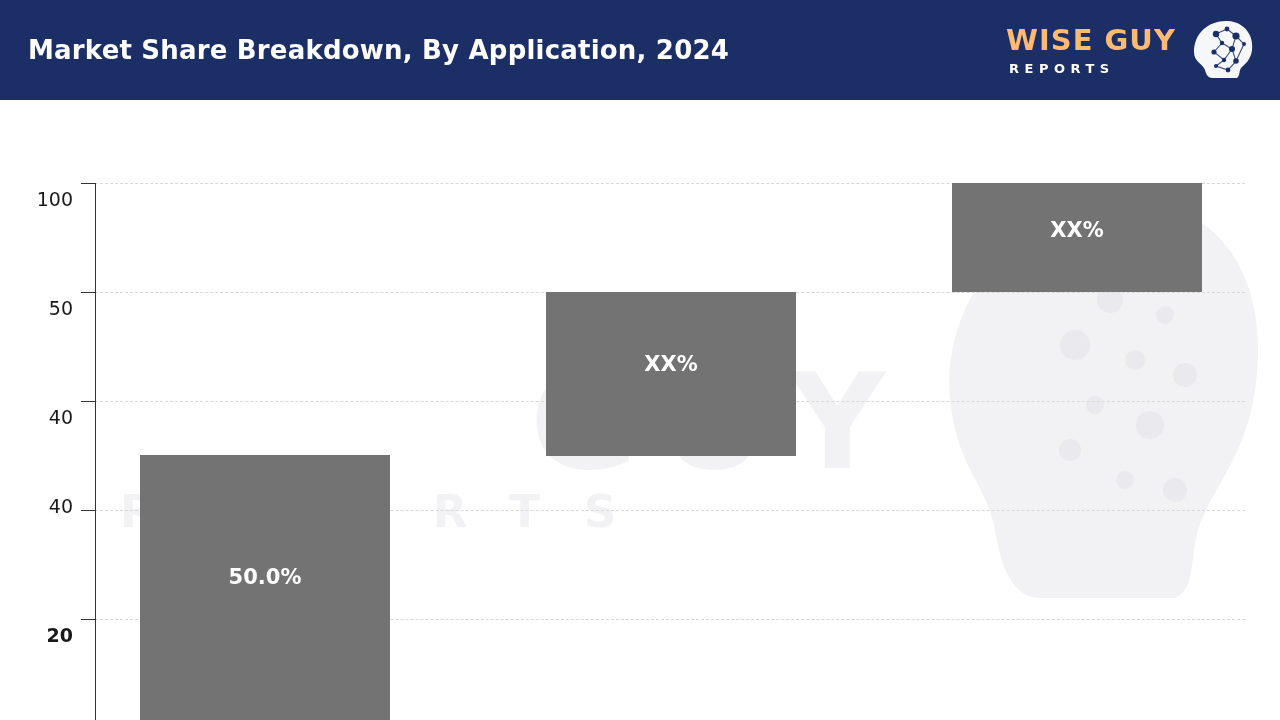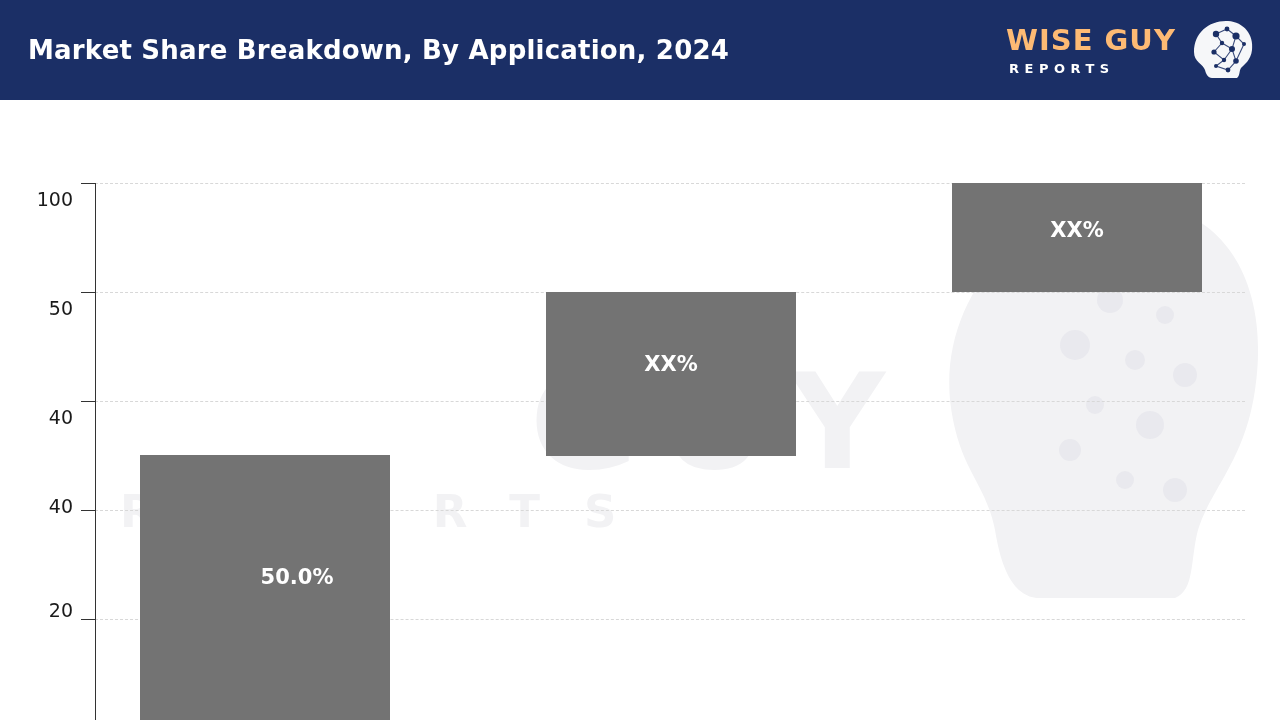--- a/index.html
+++ b/index.html
@@ -233,41 +233,41 @@
 
     <div class="plot">
 
       <div class="gridline" style="top:436px;"></div>
       <div class="gridline" style="top:327px;"></div>
       <div class="gridline" style="top:218px;"></div>
       <div class="gridline" style="top:109px;"></div>
       <div class="gridline" style="top:0px;"></div>
 
       <div class="bar" style="left:45px; top:272px; width:250px; height:273px;">
-        <div class="bar-label" style="top:110px;padding-left:32px;">50.0%</div>
+        <div class="bar-label" style="top:110px;">50.0%</div>
       </div>
 
       <div class="bar" style="left:451px; top:109px; width:250px; height:164px;">
         <div class="bar-label" style="top:60px;">XX%</div>
       </div>
 
       <div class="bar" style="left:857px; top:0px; width:250px; height:109px;">
         <div class="bar-label" style="top:35px;">XX%</div>
       </div>
 
       <div class="axis-y"></div>
 
       <div class="ytick" style="top:436px;"></div>
       <div class="ytick" style="top:327px;"></div>
       <div class="ytick" style="top:218px;"></div>
       <div class="ytick" style="top:109px;"></div>
       <div class="ytick" style="top:0px;"></div>
 
       <div class="ylabel-box" style="left:-82px; top:534px;">0</div>
-      <div class="ylabel-box" style="left:-82px; top:400px;">20</div>
+      <div class="ylabel-box" style="left:-82px; top:425px;font-weight:bold;">20</div>
       <div class="ylabel-box" style="left:-82px; top:296px;text-align:right;">40</div>
       <div class="ylabel-box" style="left:-82px; top:207px;">40</div>
       <div class="ylabel-box" style="left:-82px; top:98px;">50</div>
       <div class="ylabel-box" style="left:-82px; top:-11px;">100</div>
 
     </div>
   </div>
 </div>
 
 </body></html>

